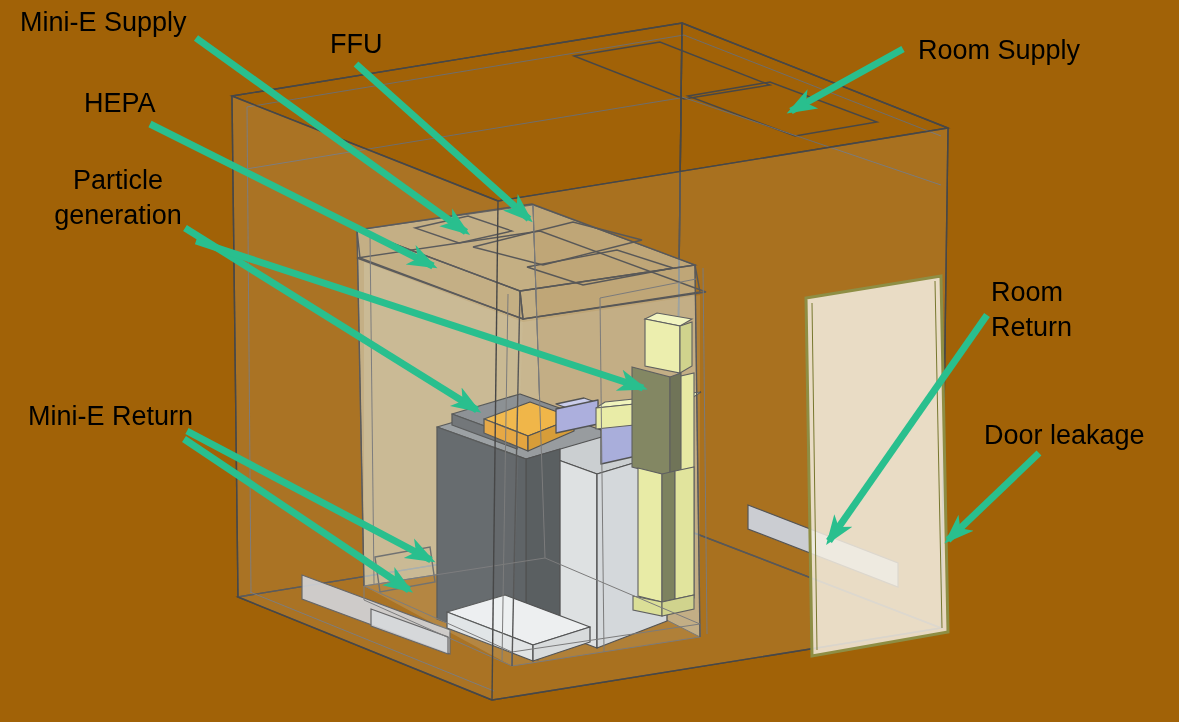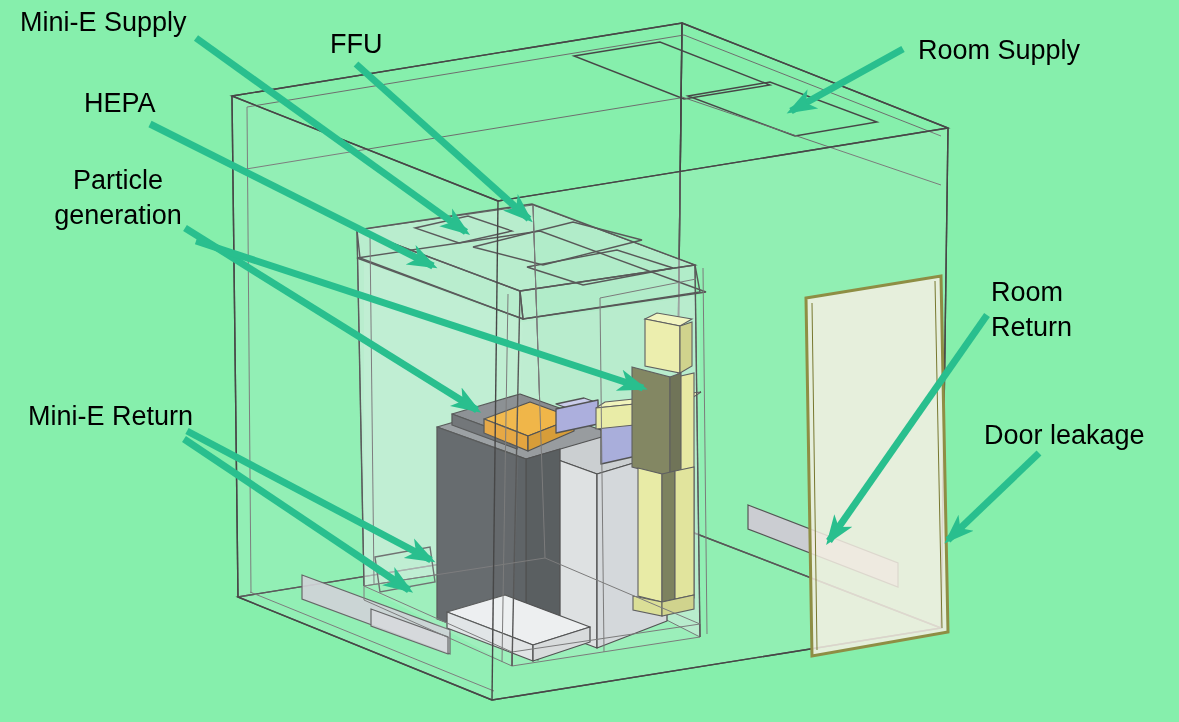--- a/index.html
+++ b/index.html
@@ -1,16 +1,16 @@
 <!DOCTYPE html>
 <html><head>
 <meta charset="utf-8">
 <style>
   html,body{margin:0;padding:0;background:#ffffff;}
-  .stage{position:relative;width:1179px;height:722px;background:#86efac;overflow:hidden;
+  .stage{position:relative;width:1179px;height:722px;background:#a16207;overflow:hidden;
          font-family:"Liberation Sans", sans-serif;}
   svg{display:block;}
   svg text{fill:#000000;font-family:"Liberation Sans", sans-serif;font-size:27px;}
   .wire{fill:none;stroke:#474747;stroke-width:1.4;}
   .wire-thin{fill:none;stroke:#6e6e6e;stroke-width:1;}
   .edge{stroke:#2a2a2a;stroke-width:1.3;stroke-linejoin:round;}
 </style>
 </head>
 <body>
 

